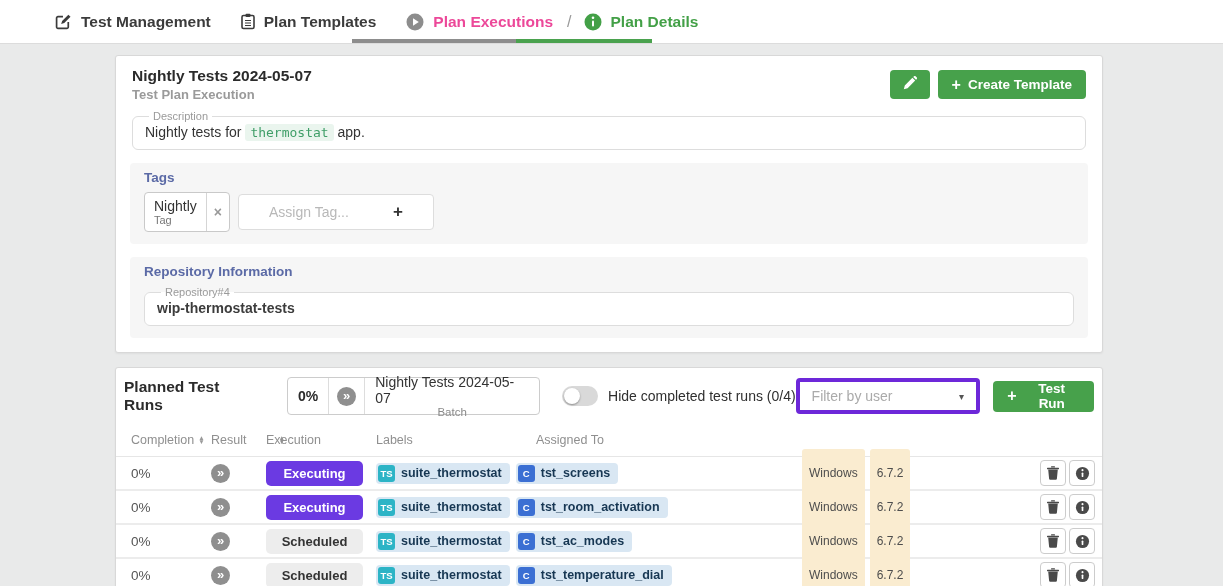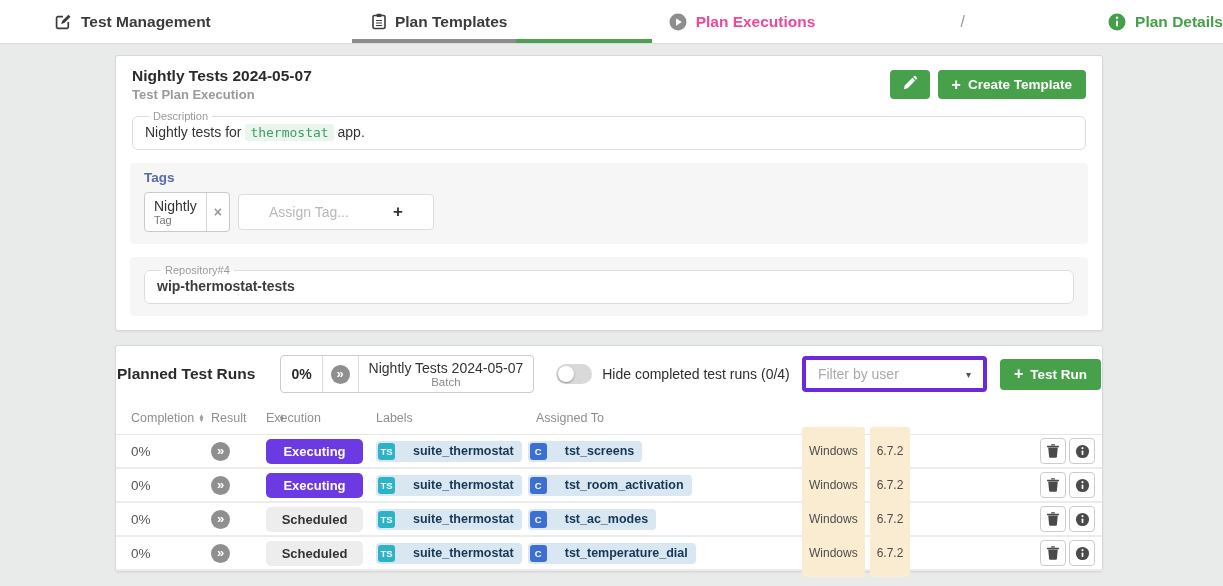--- a/index.html
+++ b/index.html
@@ -1,21 +1,21 @@
 <!DOCTYPE html>
 <html><head>
 <meta charset="utf-8">
 <style>
   * { margin:0; padding:0; box-sizing:border-box; }
   html,body { width:1223px; height:586px; overflow:hidden; }
   body { background:#e9eaea; font-family:"Liberation Sans", sans-serif; color:#333; }
 
   
   .topnav { position:relative; height:44px; background:#fff; border-bottom:1px solid #dcdcdc;
-            display:flex; align-items:center; padding-left:55px;justify-content:space-between; }
+            display:flex; align-items:center; padding-left:55px; }
   .nav-item { display:flex; align-items:center; gap:9px; font-size:15.5px; font-weight:600;
               color:#3b3b3b; margin-right:30px; cursor:pointer; }
   .nav-item.dim { color:#ec4899; }
   .nav-item.active { color:#43a047; margin-right:0; }
   .nav-sep { color:#9a9a9a; font-size:16px; margin-right:12px; margin-left:-16px; }
   .nav-item .ic { display:flex; align-items:center; }
   .underline { position:absolute; bottom:0; height:4px; }
   .underline.gray { left:352px; width:164px; background:#8d8d8d; }
   .underline.green { left:516px; width:136px; background:#4aa24e; }
 
@@ -57,21 +57,21 @@
                 color:#999; font-weight:700; font-size:14px; cursor:pointer; }
   .assign-box { width:196px; height:36px; background:#fff; border:1px solid #ddd; border-radius:4px;
                 display:flex; align-items:center; justify-content:space-between; padding:0 30px; cursor:text; }
   .assign-ph { font-size:14px; color:#b8b8b8; }
   .assign-plus { font-size:17px; font-weight:700; color:#333; cursor:pointer; }
   .repo-panel { margin-bottom:14px; }
   .repo-fieldset { background:#fcfcfc; }
   .repo-value { font-size:14px; font-weight:700; color:#3c3c3c; }
 
   
-  .runs-header { display:flex; align-items:center; padding:9px 1px;justify-content:center; }
+  .runs-header { display:flex; align-items:center; padding:9px 8px;justify-content:center; }
   .runs-title { font-size:15.5px; font-weight:700; color:#2b2b2b; }
   .batch-widget { display:flex; border:1px solid #ccc; border-radius:4px; height:38px; margin-left:25px;
                   align-items:stretch; background:#fff; }
   .bw-cell { display:flex; align-items:center; }
   .bw-pct { padding:0 10px; font-size:14px; font-weight:700; color:#2b2b2b; border-right:1px solid #ddd; }
   .bw-icon { padding:0 8px; border-right:1px solid #ddd; }
   .bw-text { padding:2px 10px; display:flex; flex-direction:column; justify-content:center; }
   .bw-title { font-size:14px; color:#333; }
   .bw-sub { font-size:11.5px; color:#8a8a8a; }
   .chev-circle { width:19px; height:19px; border-radius:50%; background:#8f8f8f; color:#fff;
@@ -102,21 +102,21 @@
   .row { display:flex; align-items:center; height:34px; padding-left:15px; border-bottom:2px solid #ececec; background:#fff; }
   .cell { display:flex; align-items:center; }
   .c-comp { width:80px; font-size:13.5px; color:#555; }
   .c-res { width:55px; }
   .c-exec { width:110px; }
   .badge { min-width:97px; height:25px; border-radius:5px; display:inline-flex; align-items:center;
            justify-content:center; font-size:13px; font-weight:700; }
   .badge-executing { background:#6b3ae2; color:#fff; }
   .badge-scheduled { background:#ededed; color:#333; }
   .c-tests { flex:1; gap:6px; }
-  .chip { display:inline-flex; align-items:center; gap:18px; background:#d9e7f3; border-radius:4px;
+  .chip { display:inline-flex; align-items:center; gap:6px; background:#d9e7f3; border-radius:4px;
           padding:2px 8px 2px 2px; font-size:12.5px; font-weight:700; color:#173753; cursor:pointer; }
   .sq { width:17px; height:17px; border-radius:3px; color:#fff; font-size:9.5px; font-weight:700;
         display:inline-flex; align-items:center; justify-content:center; }
   .sq-ts { background:#2cb4c6; }
   .sq-c { background:#3b6fd3; }
   .c-labels { width:160px; gap:5px; }
   .label-chip { background:#faecd0; color:#4d4d4d; font-size:12px; padding:17px 7px; border-radius:3px; }
   .c-assigned { width:78px; }
   .c-actions { width:62px; gap:3px; }
   .icon-btn { width:26px; height:26px; border:1px solid #ccc; border-radius:4px; background:#fff;
@@ -211,20 +211,21 @@
         <div class="tag-chip-x">×</div>
       </div>
       <div class="assign-box">
         <span class="assign-ph">Assign Tag...</span>
         <span class="assign-plus">+</span>
       </div>
     </div>
   </div>
 
   <div class="panel repo-panel">
+    <div class="panel-heading">Repository Information</div>
     <fieldset class="fbox repo-fieldset">
       <legend>Repository#4</legend>
       <div class="repo-value">wip-thermostat-tests</div>
     </fieldset>
   </div>
 </div>
 
 <div class="card card2">
   <div class="runs-header">
     <span class="runs-title">Planned Test Runs</span>

